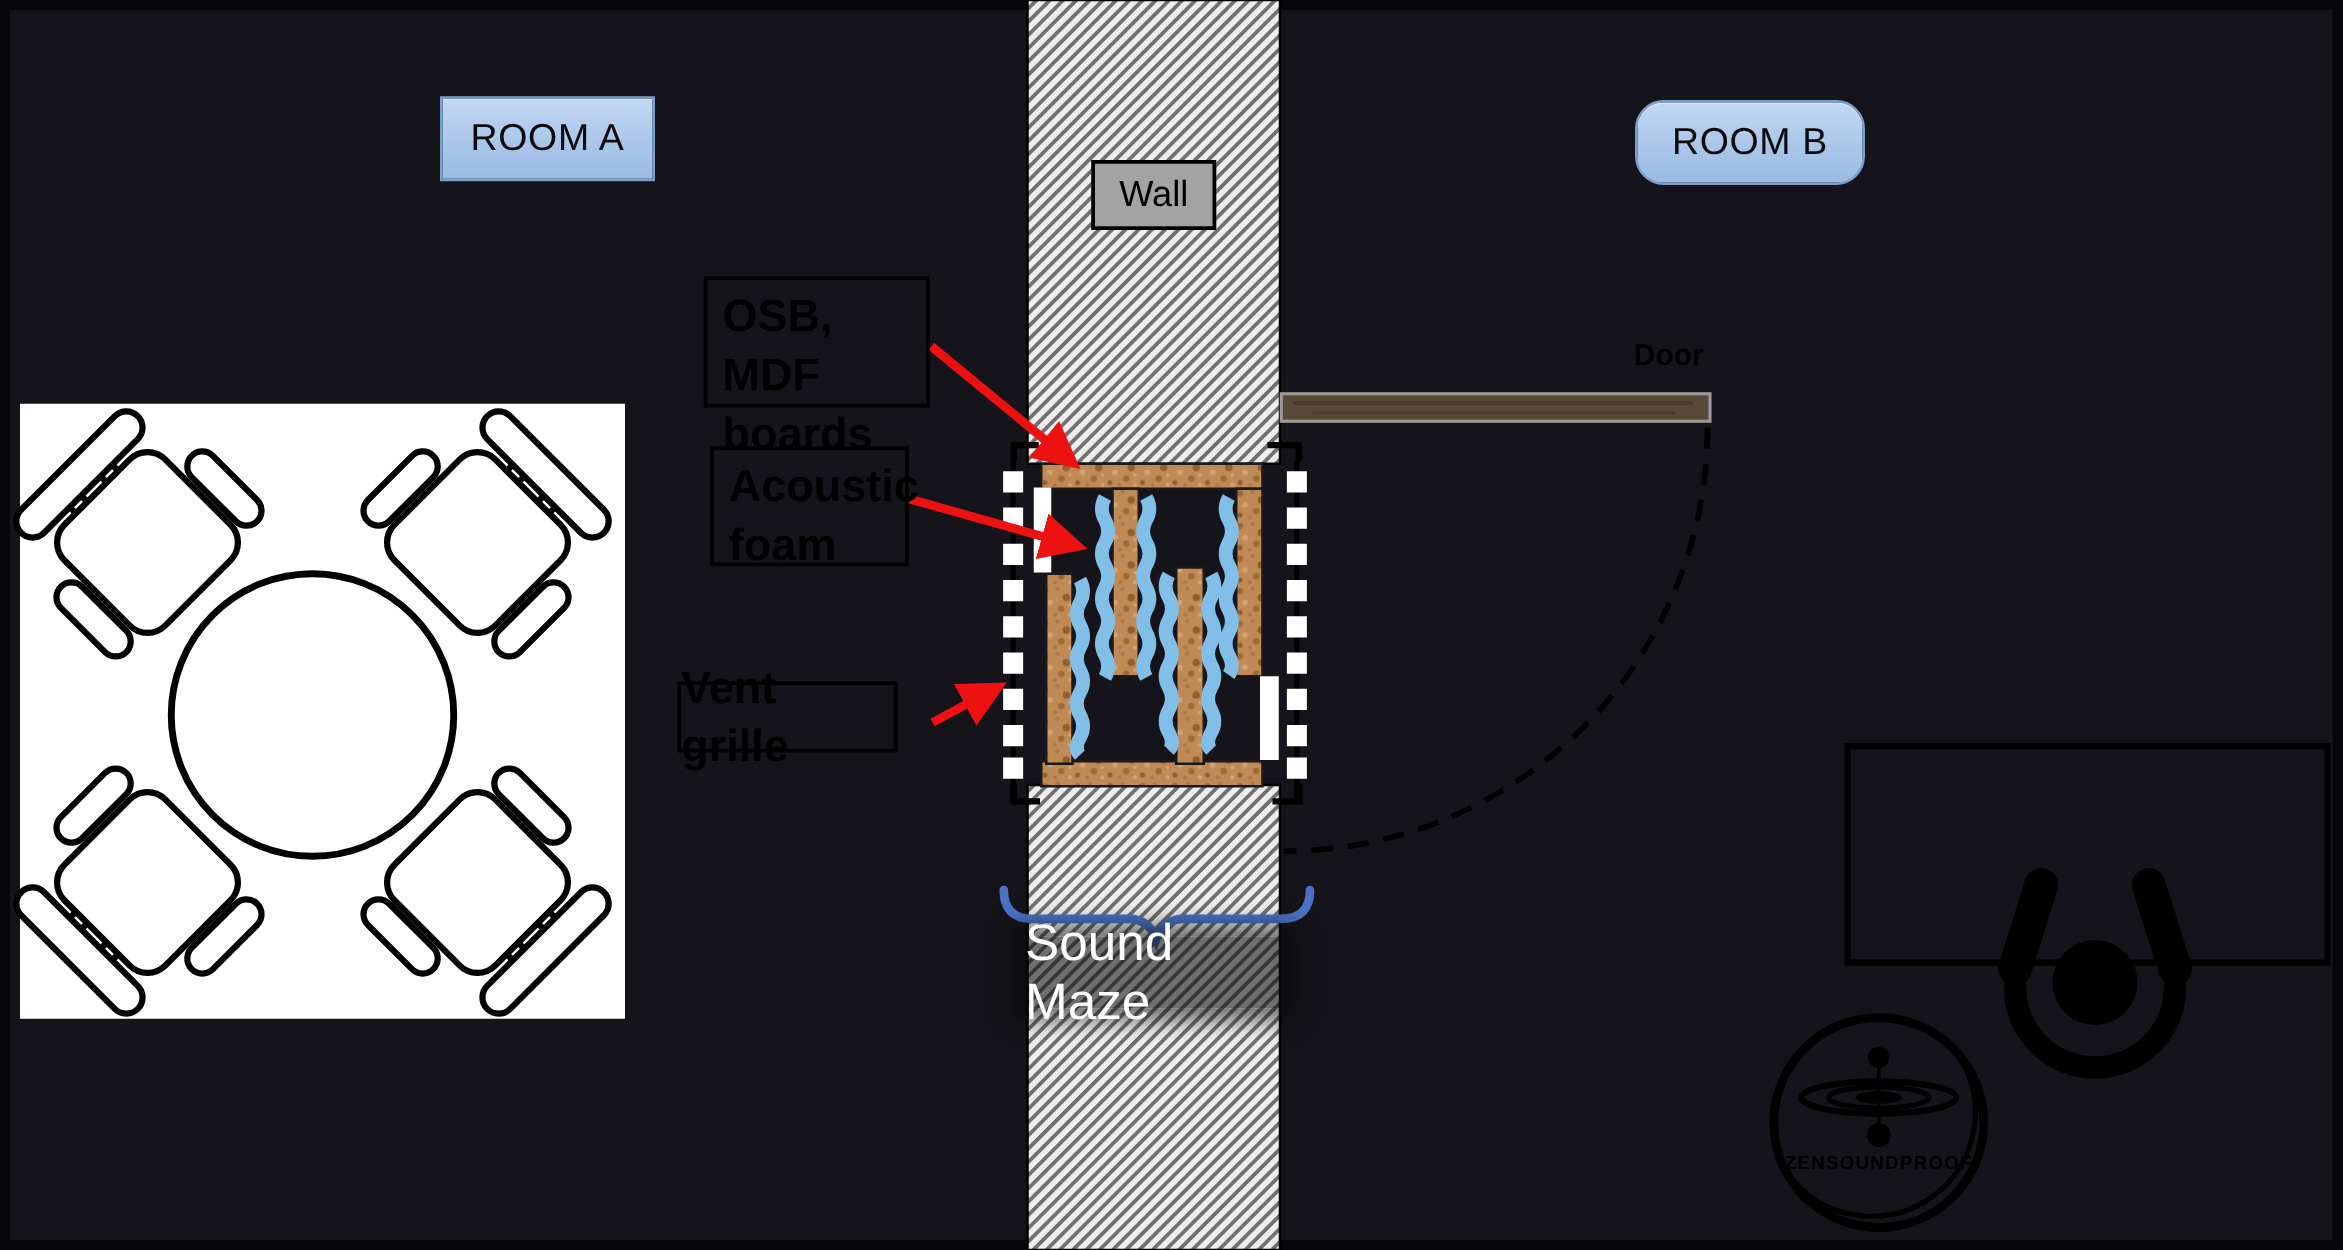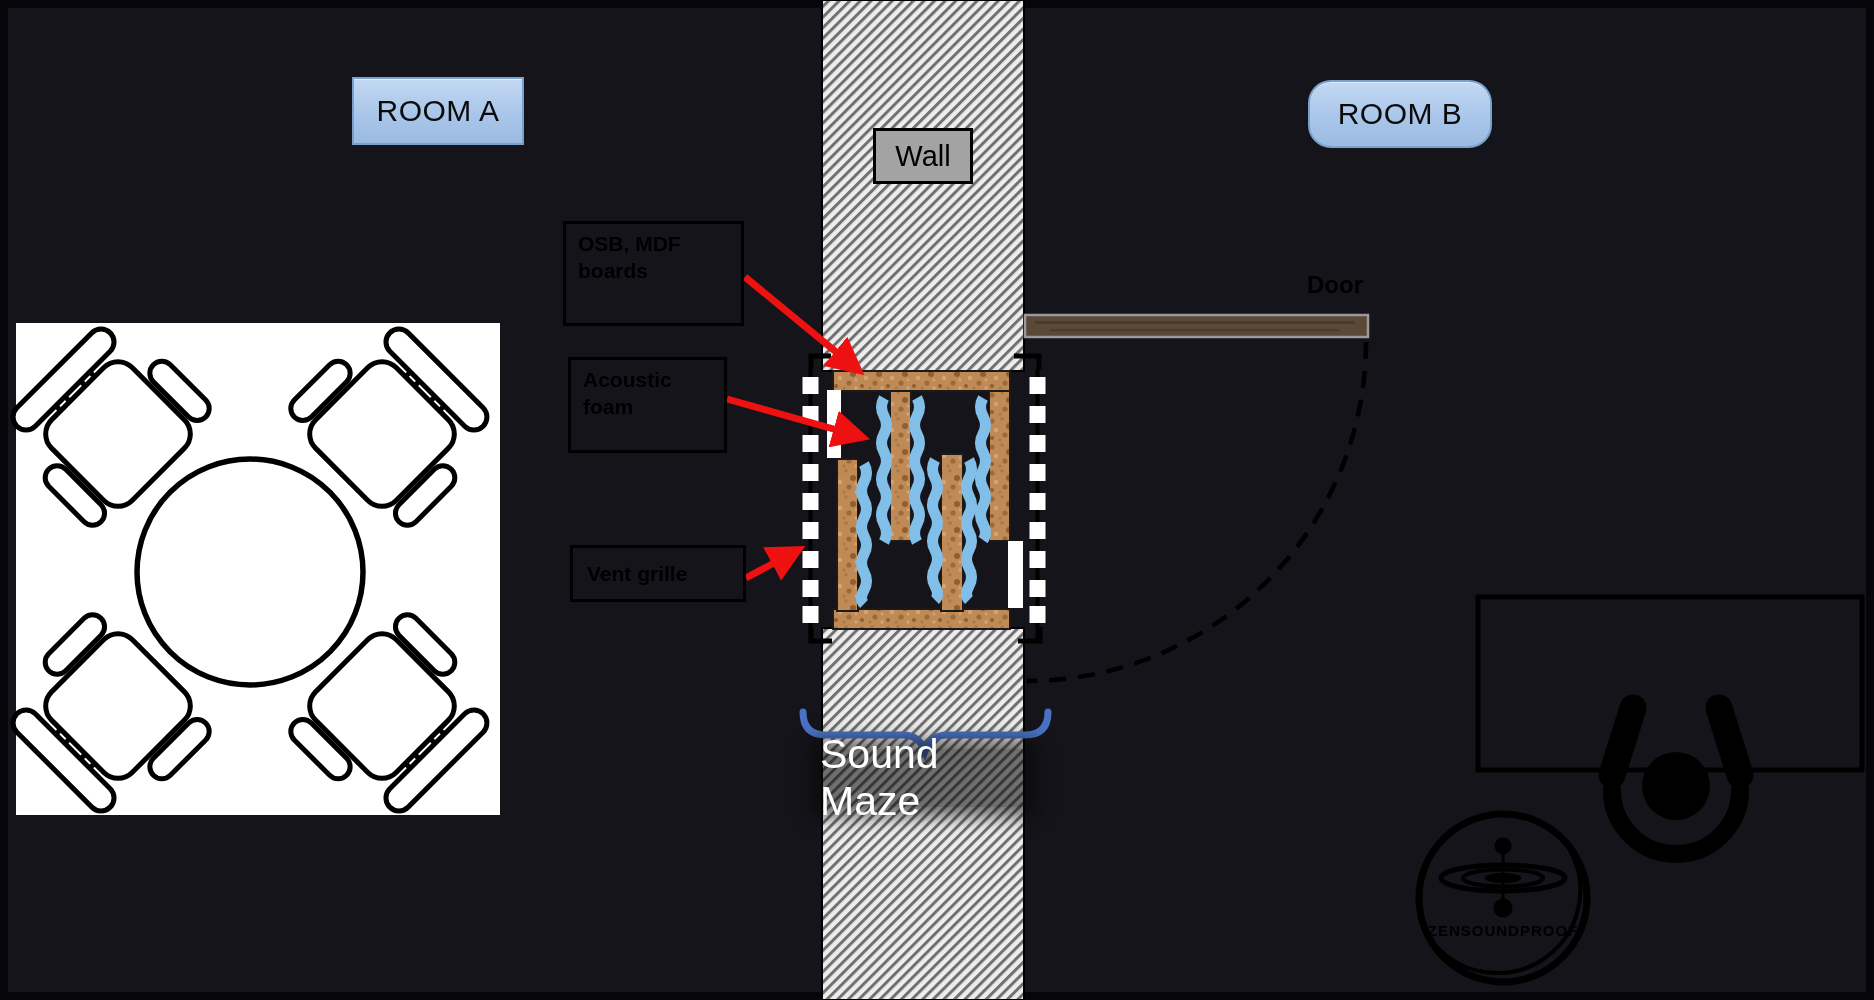--- a/index.html
+++ b/index.html
@@ -18,21 +18,21 @@
     color:#0b0b0b;font-size:30px;letter-spacing:.5px;
     box-shadow:inset 0 1px 0 #dfeafa;
   }
   .frame-label{
     display:flex;align-items:center;justify-content:center;
     background:#a3a3a3;border:3px solid #000;
     color:#000;font-size:29px;
   }
   .ann-box{
     border:3px solid #000;color:#000;font-weight:600;
-    font-size:21px;line-height:1.3;box-sizing:border-box;
+    font-size:36px;line-height:1.3;box-sizing:border-box;
     padding:6px 10px 4px 12px;
   }
   .plain-label{color:#000;font-size:24px;font-weight:600;}
   .sound-maze{
     display:flex;align-items:center;justify-content:center;
     background:rgba(8,8,8,.55);
     box-shadow:0 0 16px 10px rgba(8,8,8,.55);
     color:#fff;font-size:41px;
   }
   .logo-text{
@@ -185,21 +185,21 @@
   <div class="abs room-label" style="left:352px;top:77px;width:168px;height:64px;">ROOM A</div>
 
   <div class="abs room-label" style="left:1308px;top:80px;width:180px;height:64px;border-radius:23px;">ROOM B</div>
 
   <div class="abs frame-label" style="left:873px;top:128px;width:100px;height:56px;box-sizing:border-box;">Wall</div>
 
   <div class="abs ann-box" style="left:563px;top:221px;width:181px;height:105px;">OSB, MDF boards</div>
 
   <div class="abs ann-box" style="left:568px;top:357px;width:159px;height:96px;">Acoustic foam</div>
 
-  <div class="abs ann-box" style="left:570px;top:545px;width:176px;height:57px;display:flex;align-items:center;padding:0 0 0 14px;">Vent grille</div>
+  <div class="abs ann-box" style="left:542px;top:545px;width:176px;height:57px;display:flex;align-items:center;padding:0 0 0 0;">Vent grille</div>
 
   <div class="abs plain-label" style="left:1285px;top:271px;width:100px;text-align:center;">Door</div>
 
   <div class="abs sound-maze" style="left:820px;top:749px;width:206px;height:58px;">Sound Maze</div>
 
   <div class="abs logo-text" style="left:1418px;top:922px;width:170px;">ZENSOUNDPROOF</div>
 
 </div>
 
 </body></html>

